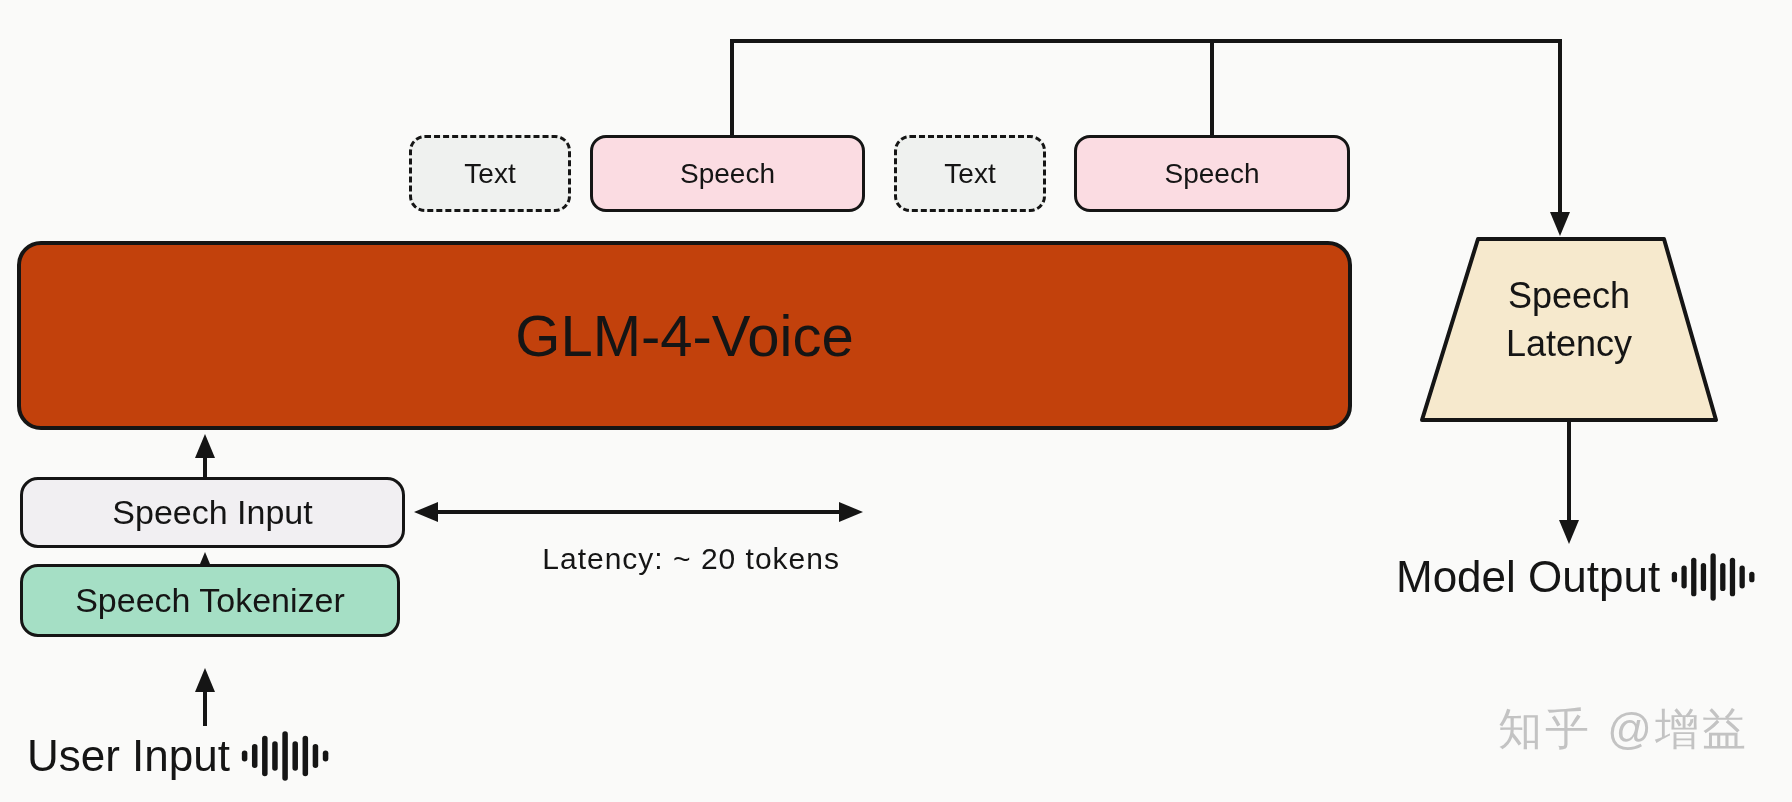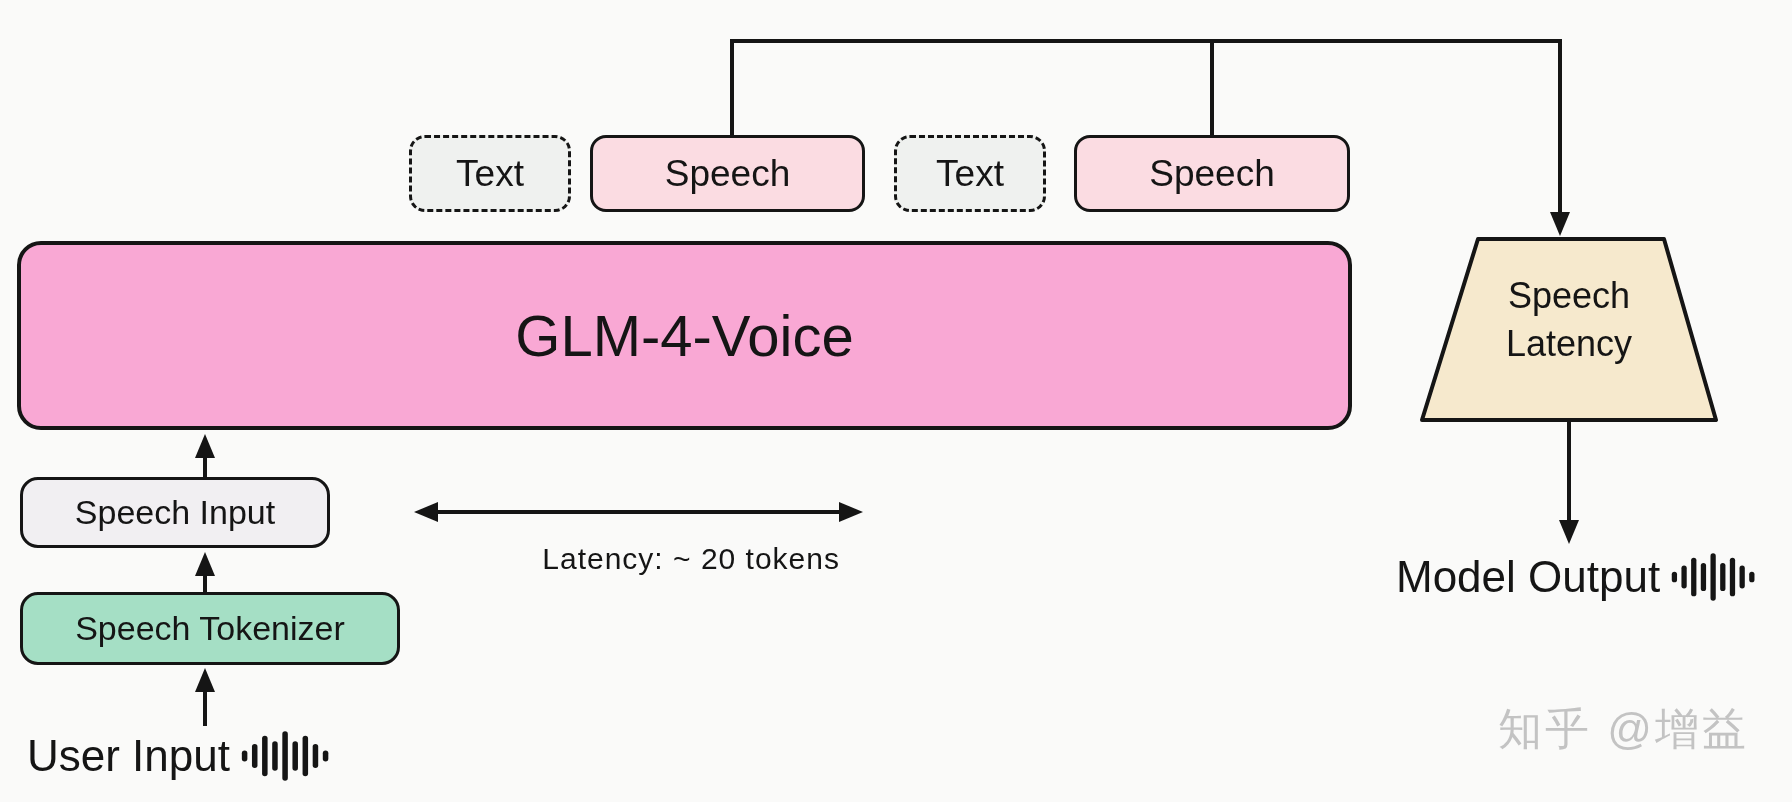--- a/index.html
+++ b/index.html
@@ -6,29 +6,29 @@
   .canvas{
     position:relative;width:1792px;height:802px;overflow:hidden;
     background:#fafaf9;color:#151515;
     font-family:"Liberation Sans","DejaVu Sans",sans-serif;
   }
   .wires{position:absolute;left:0;top:0;width:1792px;height:802px;}
   .box{
     position:absolute;display:flex;align-items:center;justify-content:center;
     box-sizing:border-box;border:3px solid #151515;background:#fff;
   }
-  .token{height:77px;top:135px;border-radius:16px;font-size:37px;}
+  .token{height:77px;top:135px;border-radius:16px;font-size:28px;}
   .token.text-token{background:#eff1ef;border-style:dashed;}
   .token.speech-token{background:#fbdce2;}
   .model-box{
     left:17px;top:241px;width:1335px;height:189px;border-radius:24px;
-    background:#f9a8d4;border-width:4px;font-size:58px;
+    background:#c2410c;border-width:4px;font-size:58px;
   }
-  .speech-input-box{left:20px;top:477px;width:310px;height:71px;border-radius:18px;background:#f1eff2;font-size:34px;}
-  .speech-tokenizer-box{left:20px;top:592px;width:380px;height:73px;border-radius:18px;background:#a5dfc5;font-size:34px;}
+  .speech-input-box{left:20px;top:477px;width:385px;height:71px;border-radius:18px;background:#f1eff2;font-size:34px;}
+  .speech-tokenizer-box{left:20px;top:564px;width:380px;height:73px;border-radius:18px;background:#a5dfc5;font-size:34px;}
   .io-row{position:absolute;display:flex;align-items:center;gap:10px;font-size:44px;font-weight:400;}
   .user-input-row{left:27px;top:726px;}
   .model-output-row{left:1396px;top:548px;}
   .decoder-label{
     position:absolute;left:1439px;top:272px;width:260px;text-align:center;
     font-size:36px;line-height:1.32;
   }
   .latency-label{position:absolute;left:440px;top:542px;width:400px;text-align:right;font-size:30px;letter-spacing:1px;}
   .watermark{position:absolute;left:1462px;top:700px;font-size:44px;color:#c3c3c3;letter-spacing:3px;white-space:nowrap;margin-left:36px;}
   .wave-icon{display:block;}

